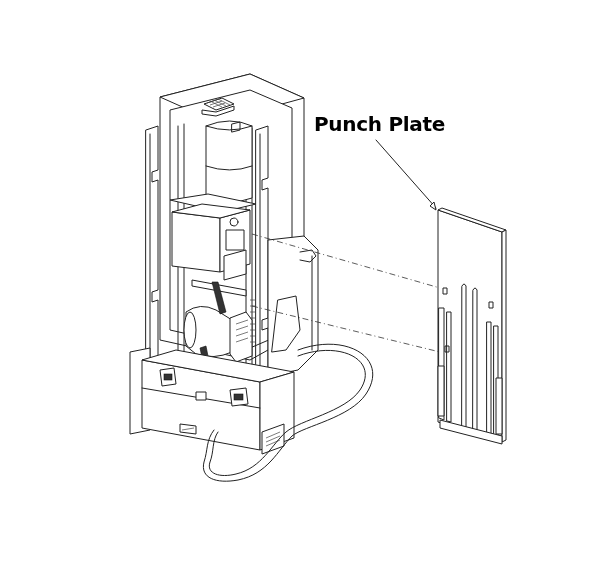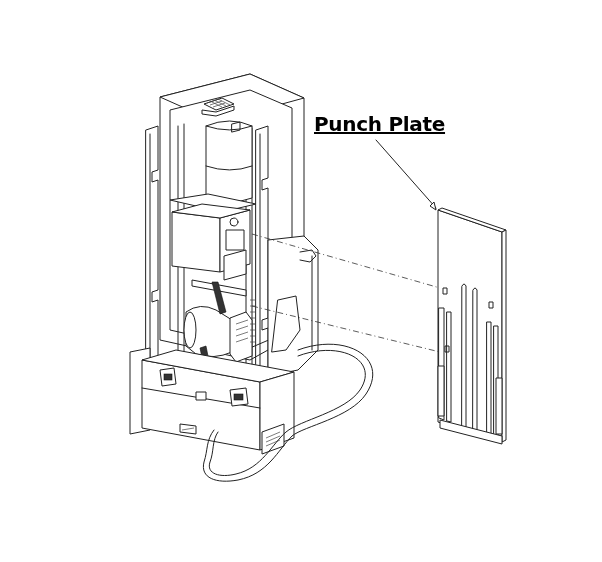--- a/index.html
+++ b/index.html
@@ -1,18 +1,18 @@
 <!DOCTYPE html>
 <html><head>
   <meta charset="utf-8">
   <style>
     html, body { margin:0; padding:0; background:#ffffff; }
     body { width:602px; height:562px; position:relative; overflow:hidden; font-family:"DejaVu Sans", sans-serif; }
     #canvas { position:absolute; left:0; top:0; width:602px; height:562px; }
-    .label { position:absolute; left:314px; top:112px; font-family:"DejaVu Sans", sans-serif; font-weight:bold; font-size:20px; color:#000; letter-spacing:-0.3px; white-space:nowrap;text-decoration:underline; }
+    .label { position:absolute; left:314px; top:112px; font-family:"DejaVu Sans", sans-serif; font-weight:bold; font-size:20px; color:#000; letter-spacing:-0.3px; white-space:nowrap; }
     svg .ln { fill:#fff; stroke:#222; stroke-width:1; stroke-linejoin:round; }
     svg .lnf { fill:none; stroke:#222; stroke-width:1; stroke-linejoin:round; stroke-linecap:round; }
     svg .thin { fill:none; stroke:#444; stroke-width:0.7; }
     svg .dash { fill:none; stroke:#333; stroke-width:0.8; stroke-dasharray:6 3 1 3; }
     svg .dark { fill:#333; stroke:#111; stroke-width:0.6; }
   </style>
 </head>
 <body>
 
 <div id="canvas">

